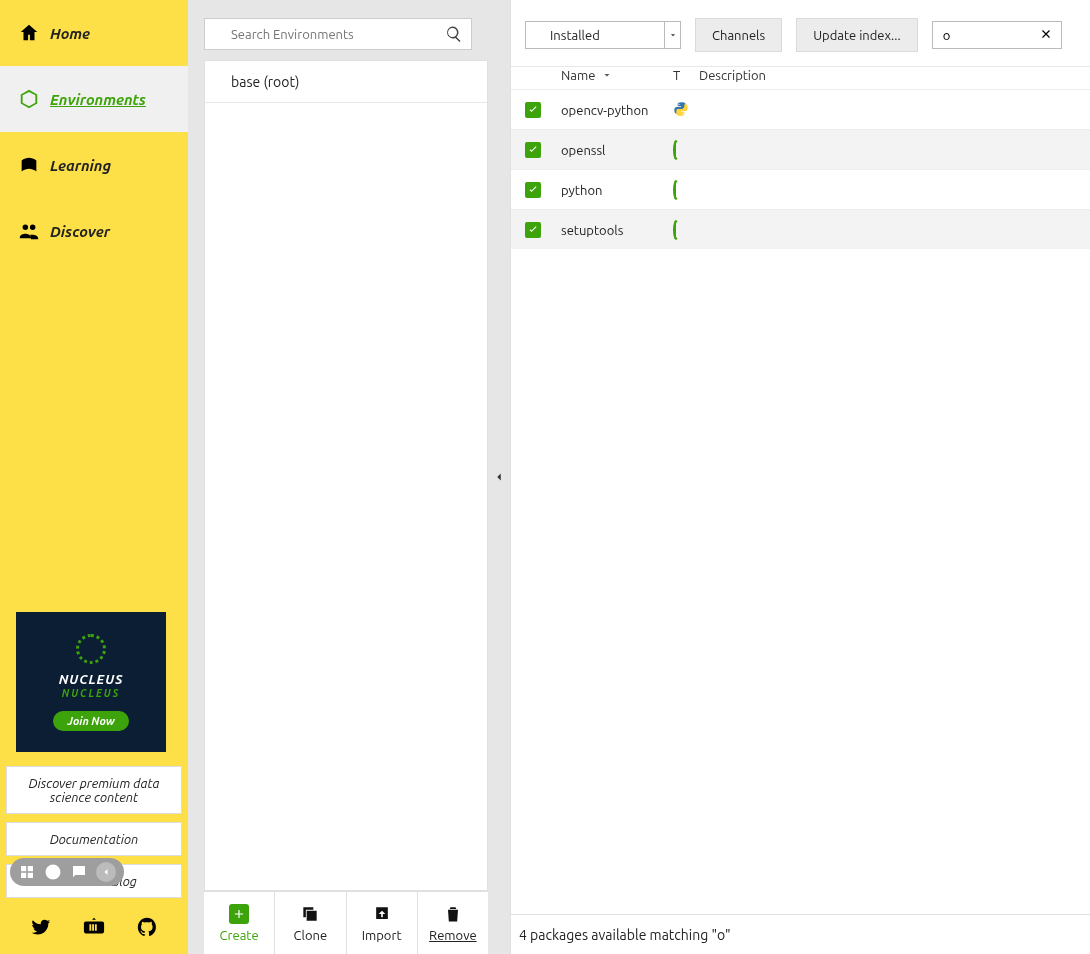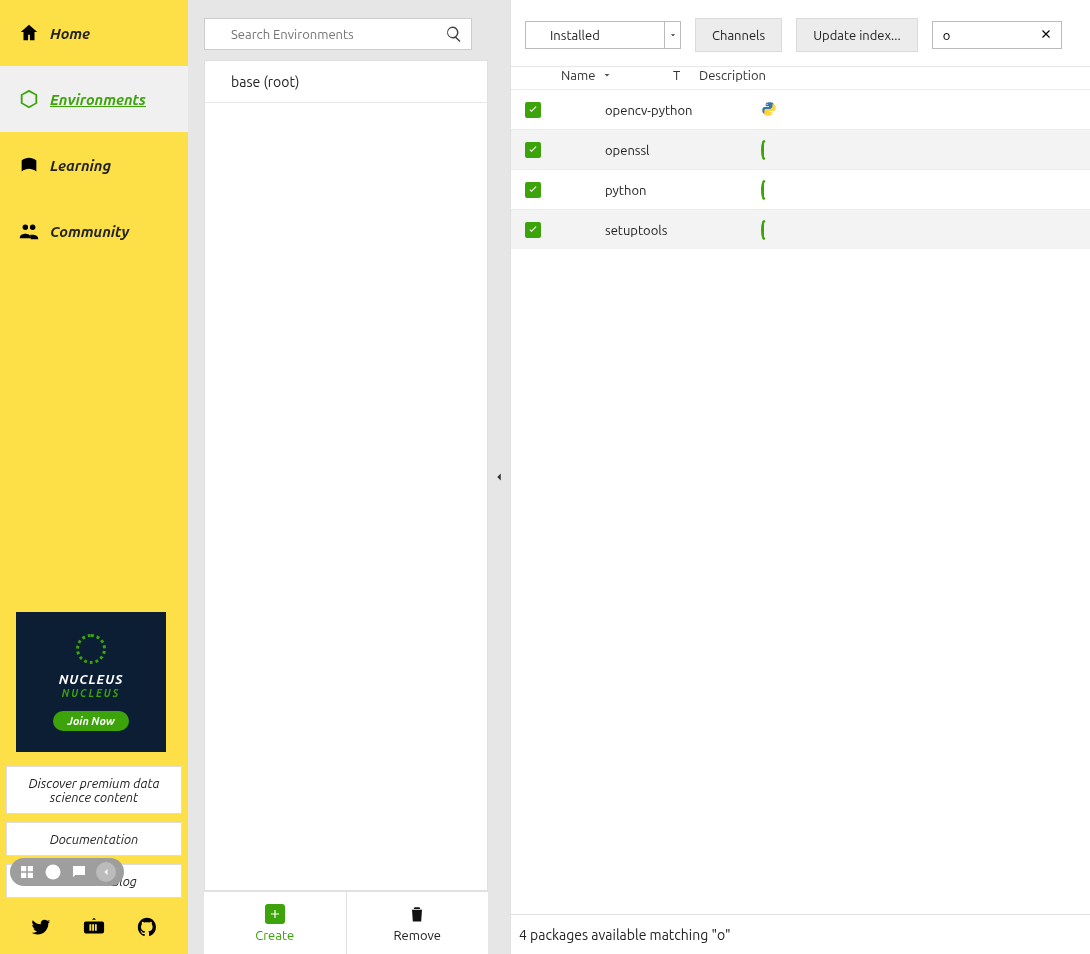--- a/index.html
+++ b/index.html
@@ -111,21 +111,21 @@
 
   .env-actions{
     display:flex; margin-left:16px; background:#fff;
     border-top:1px solid #E0E0E0;
   }
   .env-action{
     flex:1; height:62px; display:flex; flex-direction:column;
     align-items:center; justify-content:center; gap:4px;
     border-right:1px solid #E0E0E0; font-size:13px;
   }
-  .env-action:last-child{border-right:none;}
+  .env-action:last-child{border-right:none;text-decoration:underline;}
   .env-action .ico{ width:20px; height:20px; display:flex; align-items:center; justify-content:center;}
   .env-action .ico svg{ width:20px; height:20px; fill:#111;}
   .env-action.create{ color:#3CA40A; }
   .env-action.create .ico{ background:#3CA40A; border-radius:3px; }
   .env-action.create .ico svg{ fill:#fff; width:14px; height:14px;}
 
   
   .collapse{
     flex:0 0 22px;
     display:flex; align-items:center; justify-content:center;
@@ -182,21 +182,20 @@
   .col-name svg{ width:12px; height:12px; fill:#555;}
   .col-t{ width:26px; text-align:left;}
   .col-desc{ flex:1; }
 
   .pkg-rows{ flex:1; }
   .pkg-row{
     display:flex; align-items:center; height:40px;
     padding:0 14px;
     border-top:1px solid #EDEDED;
     font-size:13px;
-    gap:44px;
   }
   .pkg-row:nth-child(even){ background:#F3F3F3; }
   .chkbox{
     width:16px; height:16px; background:#3CA40A; border-radius:2px;
     display:flex; align-items:center; justify-content:center;
   }
   .chkbox svg{ width:12px; height:12px; fill:#fff;}
   .type-ico{ width:16px; height:16px; }
   .type-ico.python svg{ width:16px; height:16px;}
   .type-ico.spinner{
@@ -239,21 +238,21 @@
           </svg>
       </span>
       <span class="nav-label">Learning</span>
     </div>
     <div class="nav-item">
       <span class="nav-icon">
         <svg viewBox="0 0 24 24">
             <path d="M8 11a3 3 0 100-6 3 3 0 000 6zm8 0a3 3 0 100-6 3 3 0 000 6zM2 19c0-3 4-4 6-4s6 1 6 4v1H2v-1zm12 0c0-1 0-2-1-3 1 0 2-0 3 0 2 0 6 1 6 4v1h-8v-2z"></path>
           </svg>
       </span>
-      <span class="nav-label">Community</span>
+      <span class="nav-label">Discover</span>
     </div>
   </div>
 
   <div class="sidebar-spacer"></div>
 
   <div class="promo">
     <div class="ring"></div>
     <div class="brand">NUCLEUS</div>
     <div class="sub">NUCLEUS</div>
     <div class="join">Join Now</div>
@@ -310,20 +309,36 @@
   </div>
 
   <div class="env-actions">
     <div class="env-action create">
       <span class="ico">
           <svg viewBox="0 0 24 24">
             <path d="M11 5h2v6h6v2h-6v6h-2v-6H5v-2h6z"></path>
           </svg>
         </span>
       <span>Create</span>
+    </div>
+    <div class="env-action">
+      <span class="ico">
+          <svg viewBox="0 0 24 24">
+            <path d="M8 8h12v12H8zM4 4h12v3H7v9H4z"></path>
+          </svg>
+        </span>
+      <span>Clone</span>
+    </div>
+    <div class="env-action">
+      <span class="ico">
+          <svg viewBox="0 0 24 24">
+            <path d="M5 4h14v14H5zM12 8l-4 4h3v4h2v-4h3z"></path>
+          </svg>
+        </span>
+      <span>Import</span>
     </div>
     <div class="env-action">
       <span class="ico">
           <svg viewBox="0 0 24 24">
             <path d="M6 7h12l-1 14H7zM9 4h6l1 2H8z"></path>
           </svg>
         </span>
       <span>Remove</span>
     </div>
   </div>

